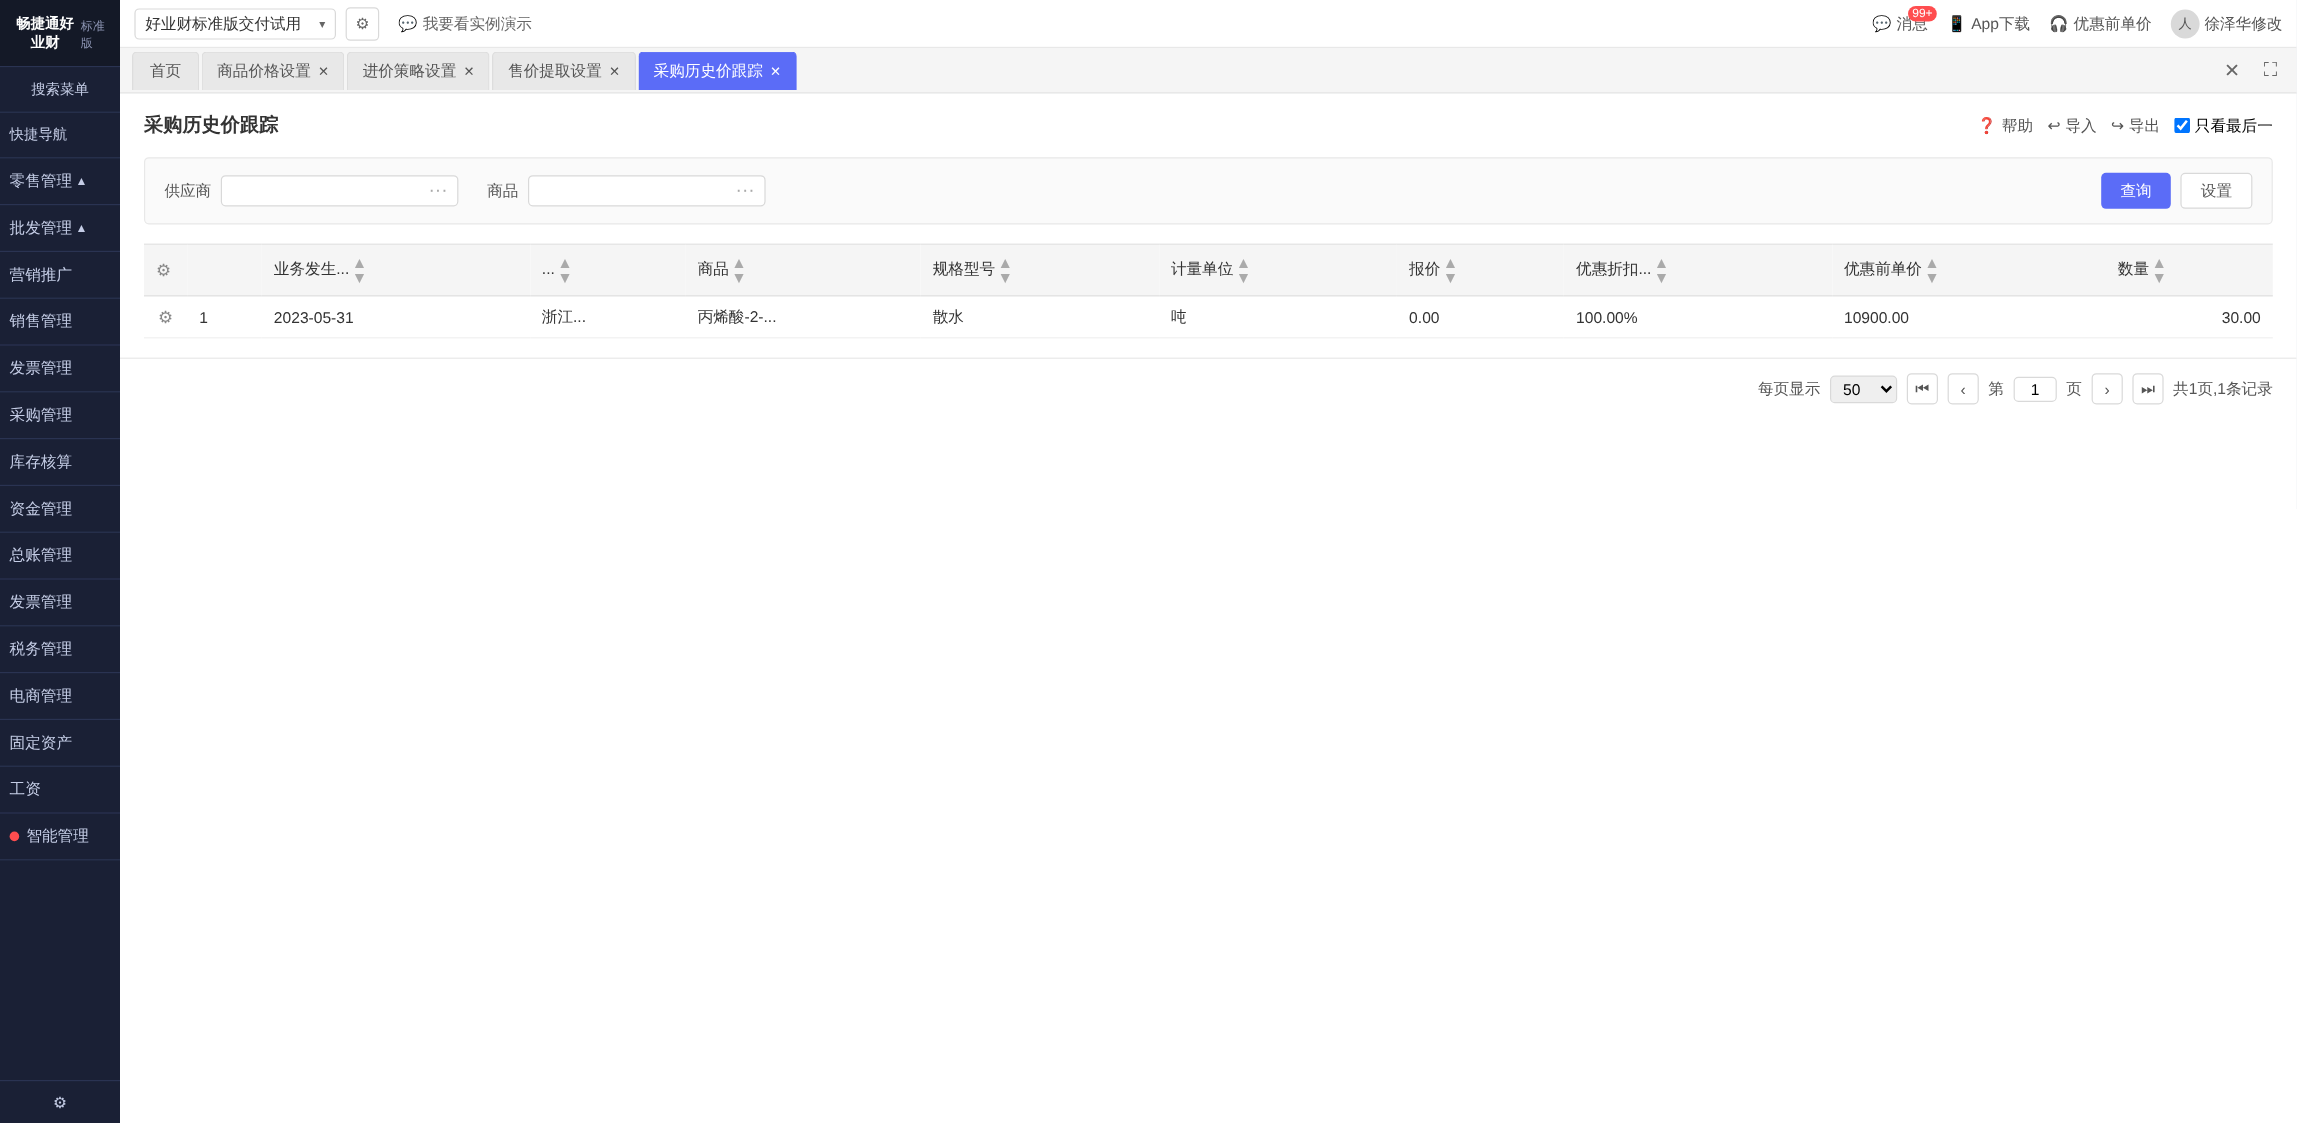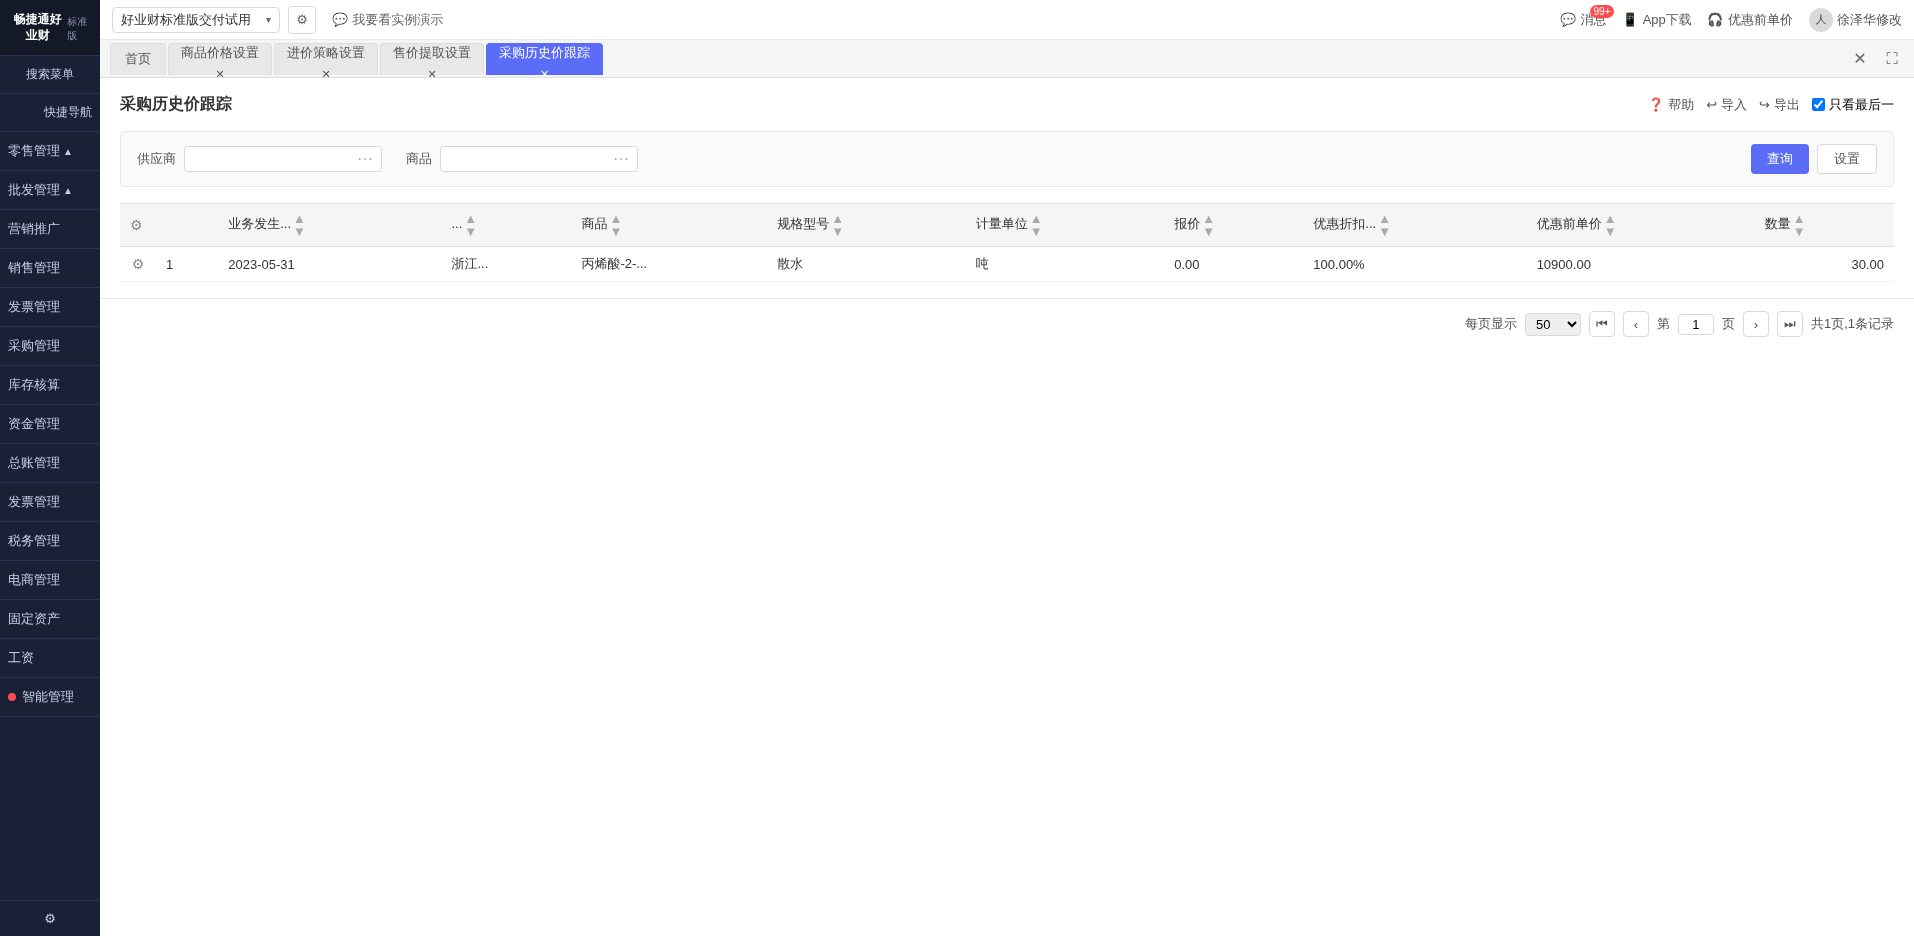--- a/index.html
+++ b/index.html
@@ -39,21 +39,21 @@
     #sidebar .search-menu {
       padding: 10px 8px;
       text-align: center;
       color: #c5cde6;
       cursor: pointer;
       border-bottom: 1px solid #2a3352;
       font-size: 12px;
     }
     #sidebar .quick-nav {
       padding: 10px 8px;
-      text-align: right;
+      text-align: left;
       color: #c5cde6;
       cursor: pointer;
       border-bottom: 1px solid #2a3352;
       font-size: 12px;
     }
     #sidebar .nav-item {
       padding: 10px 8px;
       text-align: center;
       color: #c5cde6;
       cursor: pointer;
@@ -146,21 +146,21 @@
       border-bottom: 1px solid #e0e0e0;
       gap: 2px;
     }
     .tab {
       height: 32px;
       padding: 0 12px;
       border-radius: 4px 4px 0 0;
       background: #e8e8e8;
       display: flex; align-items: center; gap: 6px;
       cursor: pointer; font-size: 13px; color: #555;
-      border: 1px solid #ddd; border-bottom: none; flex-direction: column;
+      border: 1px solid #ddd; border-bottom: none;
     }
     .tab.active {
       background: #5b6cf7;
       color: #fff; border-color: #5b6cf7;
     }
     .tab .close-btn { font-size: 11px; cursor: pointer; }
     .tab-home {
       height: 32px; padding: 0 14px;
       display: flex; align-items: center;
       cursor: pointer; font-size: 13px; color: #555;

